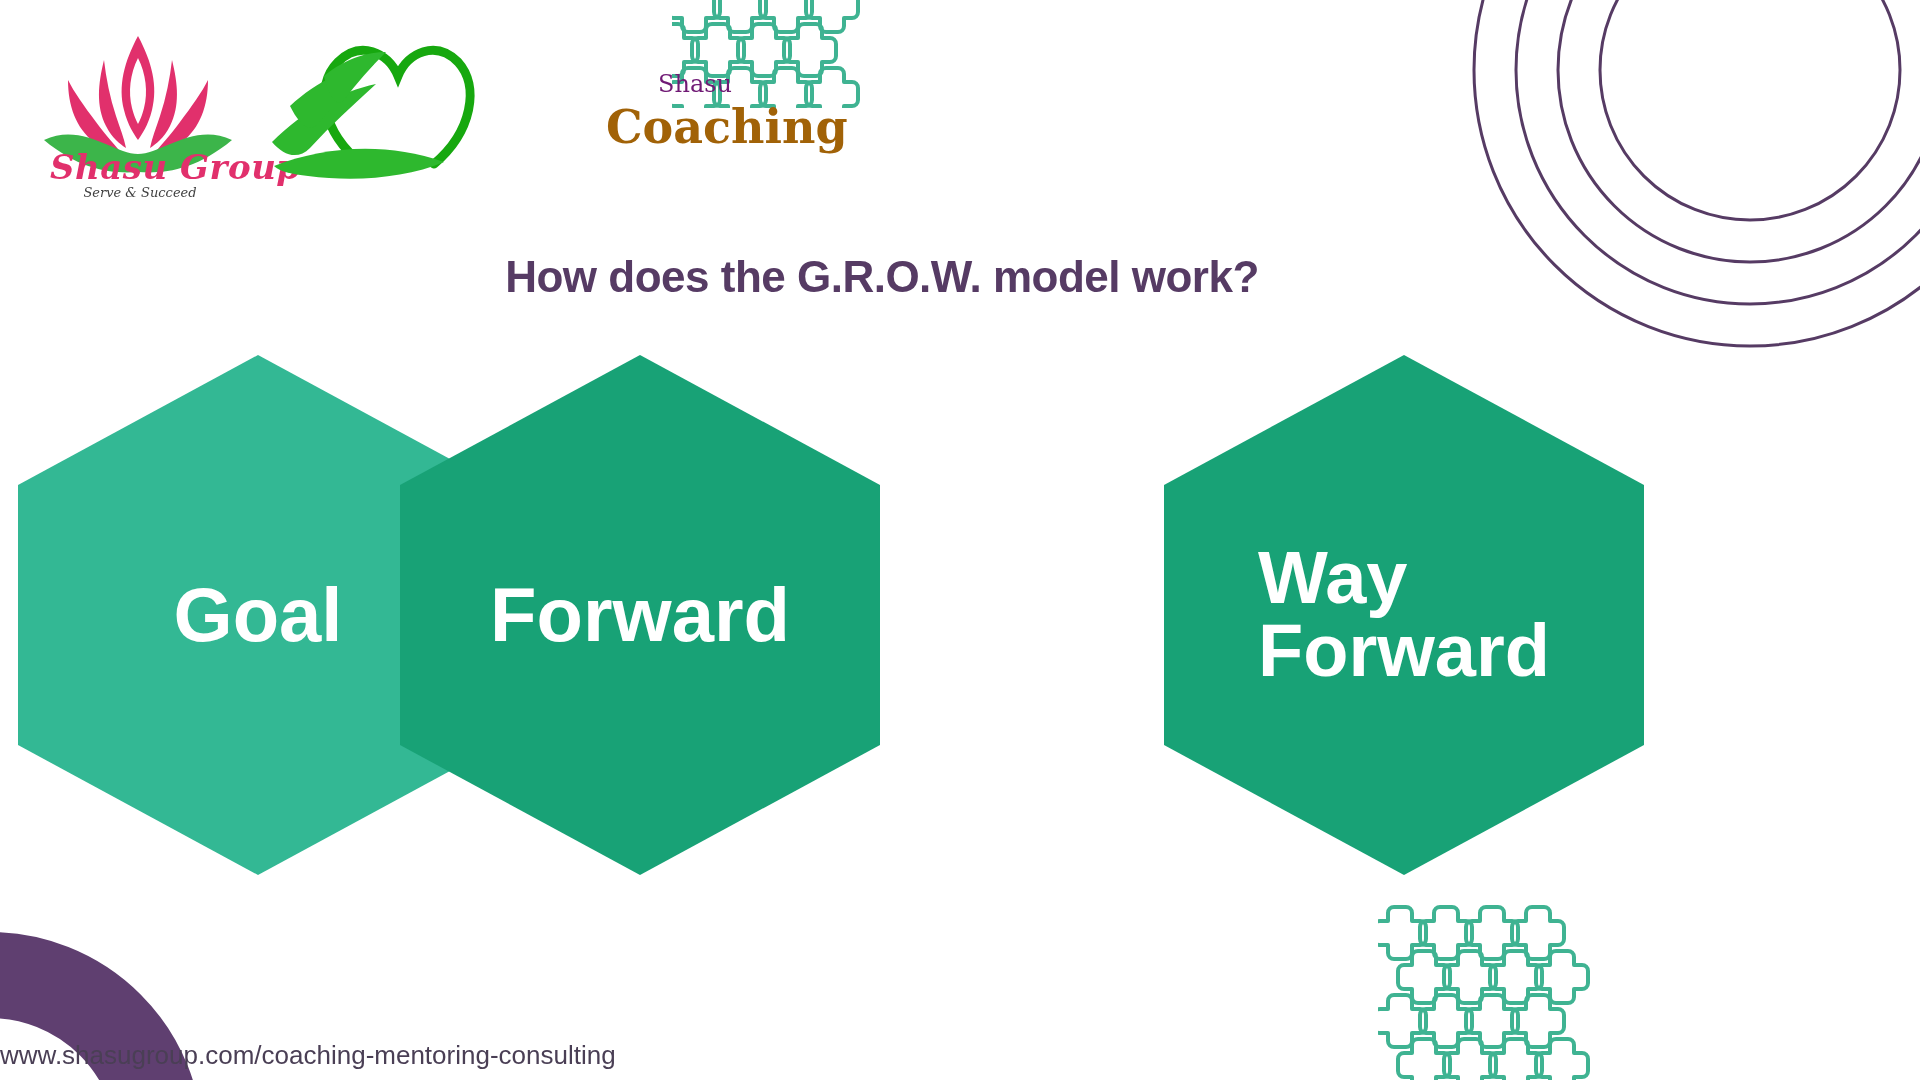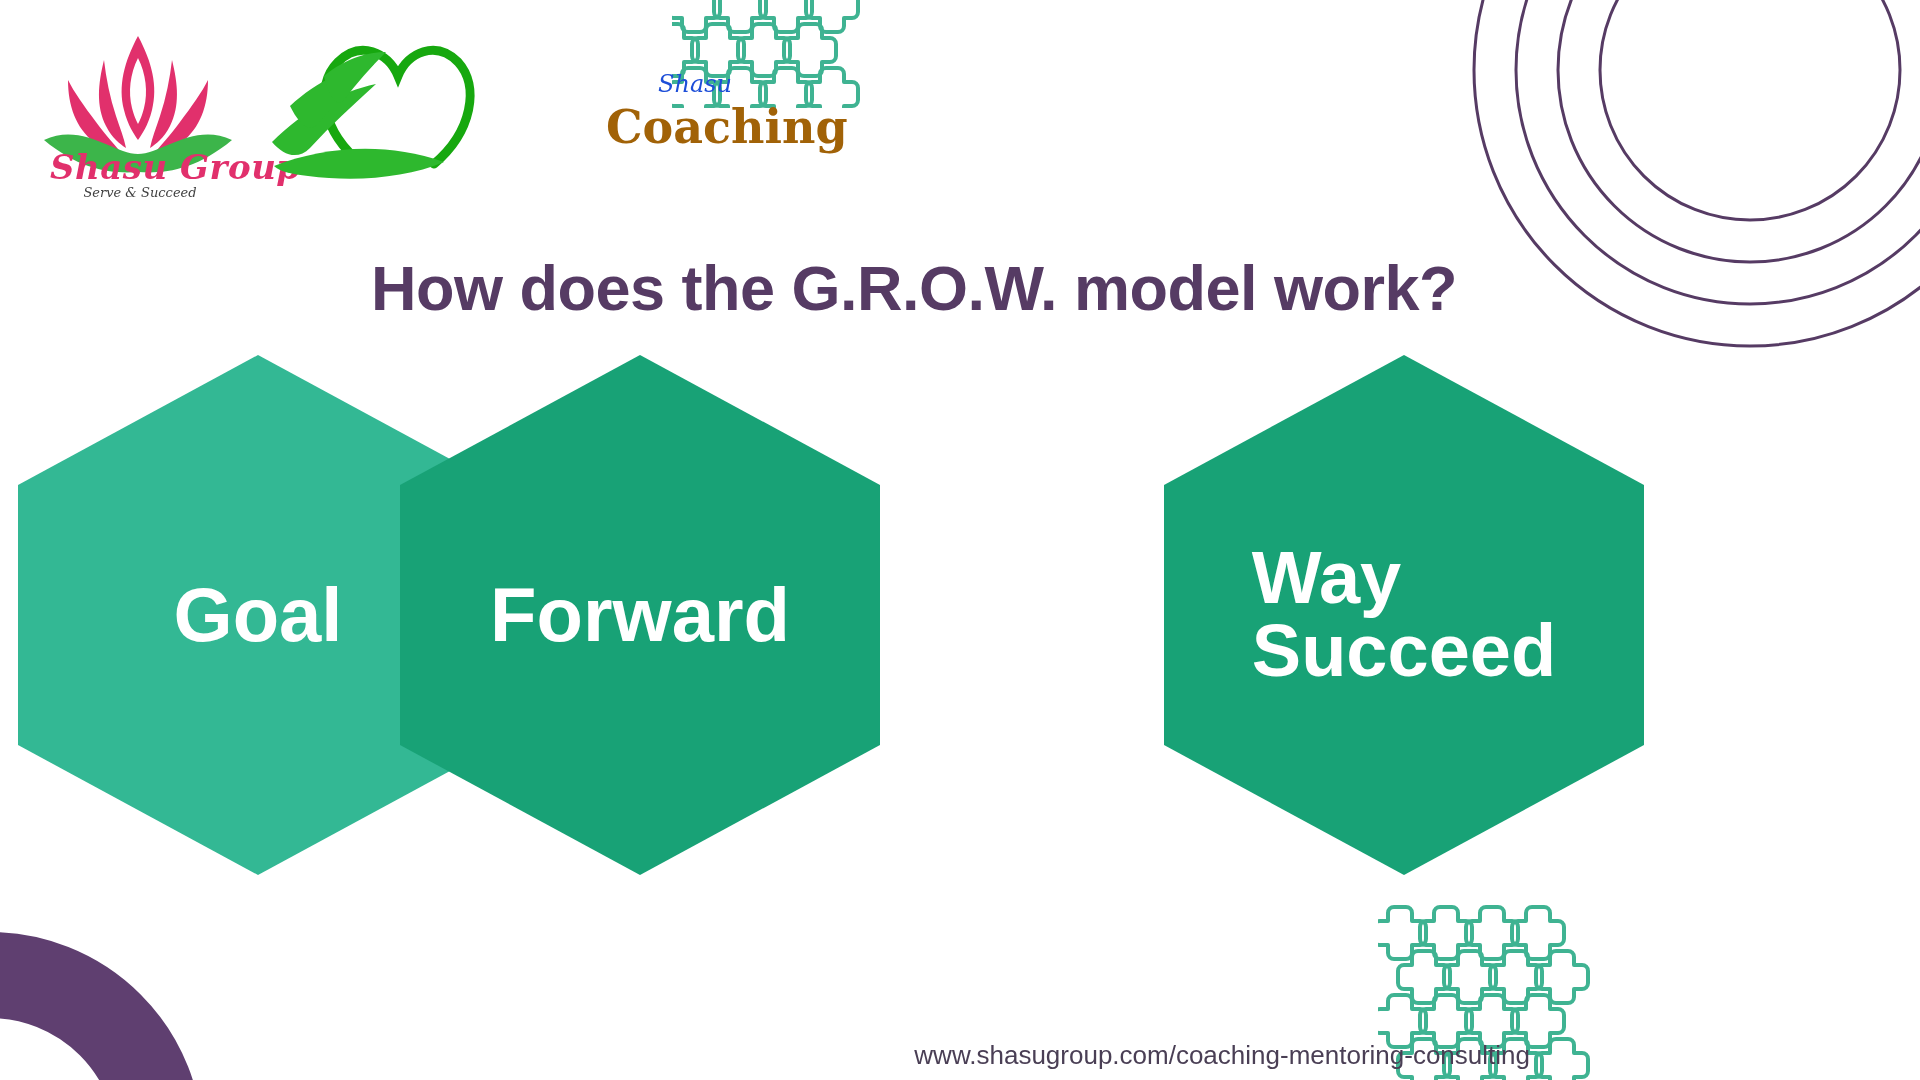--- a/index.html
+++ b/index.html
@@ -62,23 +62,22 @@
     font-style: italic;
     font-size: 13px;
     line-height: 1;
     white-space: nowrap;
   }
 
   .logo-sub-coaching {
     position: absolute;
     left: 392px;
     top: 58px;
-    color: #1d4ed8;
-    font-family: "DejaVu Serif", serif;
-    font-style: italic;
+    color: #701a75;
+    font-family: "DejaVu Serif", serif;
     font-size: 24px;
     line-height: 1;
     white-space: nowrap;
   }
   .logo-word-coaching {
     position: absolute;
     left: 340px;
     top: 90px;
     color: #a16207;
     font-family: "DejaVu Serif", serif;
@@ -91,24 +90,23 @@
   
   #page-title {
     position: absolute;
     left: 0;
     top: 252px;
     width: 1764px;
     text-align: center;
     color: #563b64;
     font-family: "Liberation Sans", sans-serif;
     font-weight: bold;
-    font-size: 63px;
+    font-size: 44px;
     letter-spacing: -0.5px;
     white-space: nowrap;
-    padding-left: 32px;
   }
 
   
   #hex-row {
     position: absolute;
     left: 0;
     top: 355px;
     width: 1920px;
     height: 520px;
   }
@@ -135,21 +133,21 @@
   #hex-2 { left: 782px;  }
   #hex-3 { left: 1164px; }
   #hex-3 .hex-label { font-size: 74px; }
 
   
   #footer-url {
     position: absolute;
     left: 0;
     top: 1040px;
     width: 1530px;
-    text-align: right;
+    text-align: left;
     color: #4a3f55;
     font-family: "Liberation Sans", sans-serif;
     font-size: 26px;
     white-space: nowrap;
   }
 </style>
 </head>
 <body>
 
 <div id="canvas">
@@ -252,19 +250,19 @@
 
   <div id="hex-row">
     <div class="hex" id="hex-0" style="background:#33b894;">
       <span class="hex-label">Goal</span>
     </div>
     <div class="hex" id="hex-1" style="background:#18a276;">
       <span class="hex-label">Forward</span>
     </div>
     <div class="hex" id="hex-3" style="background:#18a276;">
       <span class="hex-label">Way
-Succeed</span>
+Forward</span>
     </div>
   </div>
 
   <div id="footer-url">www.shasugroup.com/coaching-mentoring-consulting</div>
 
 </div>
 
 </body></html>

